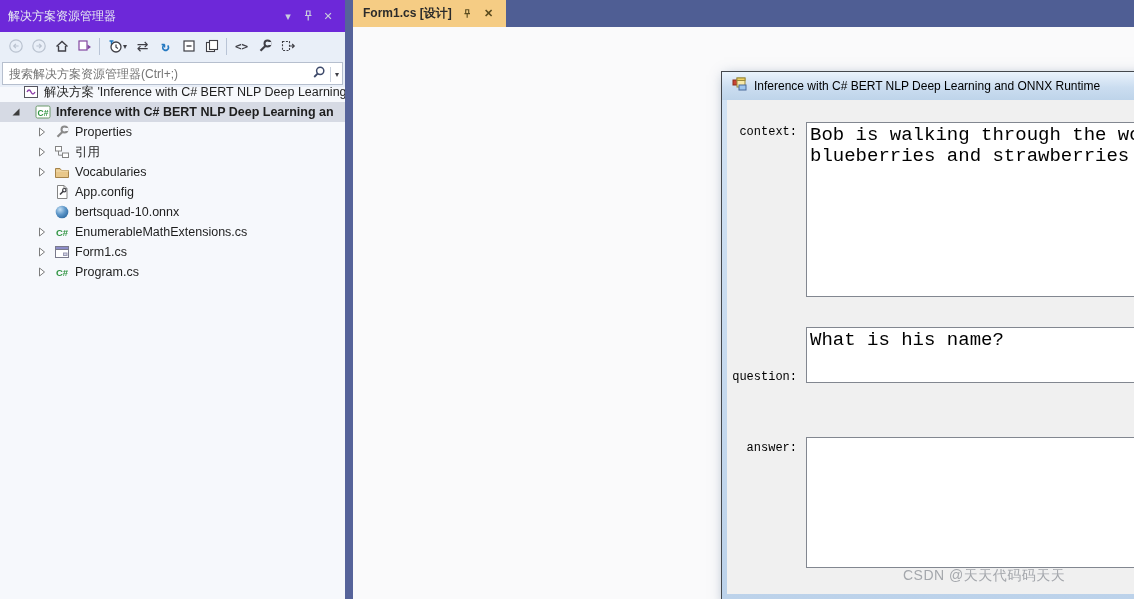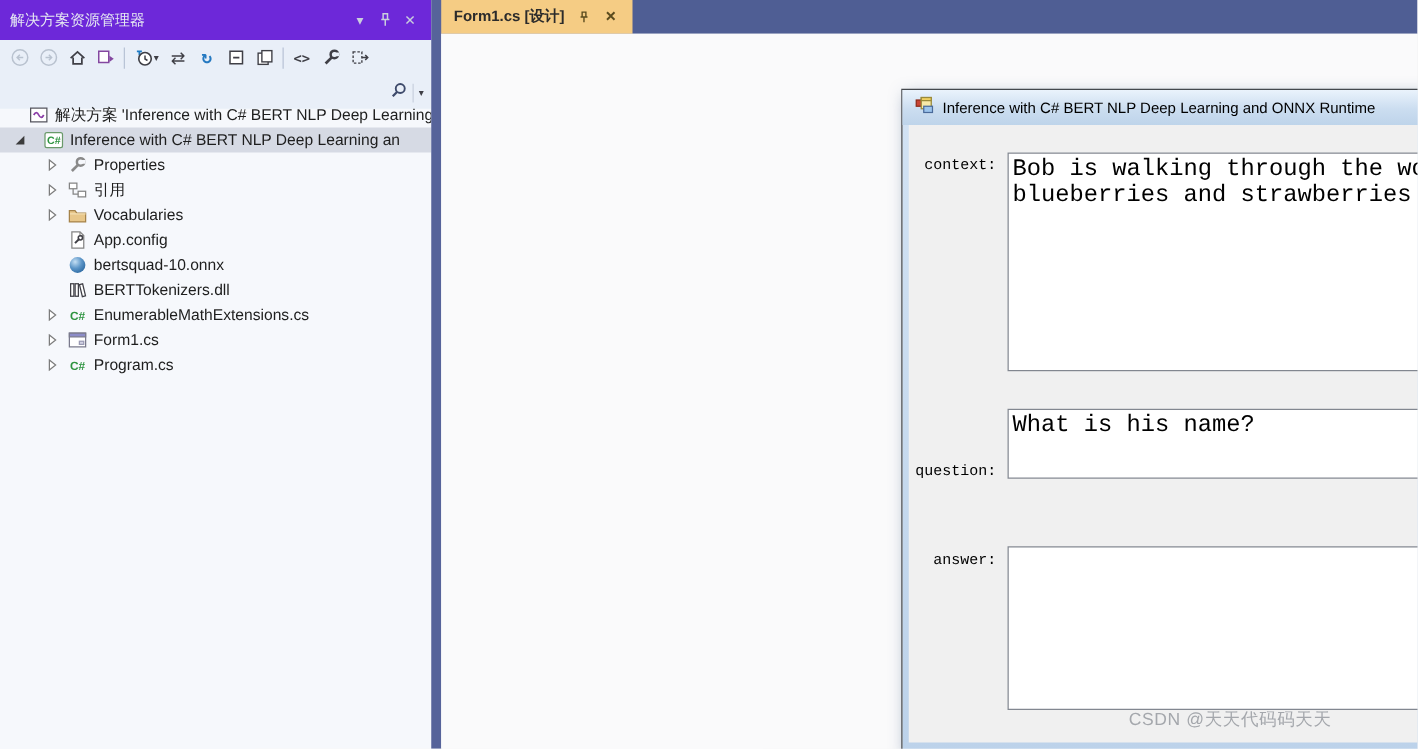--- a/index.html
+++ b/index.html
@@ -21,21 +21,21 @@
 
   .se-search { height:27px; background:#E9EFF8; padding:2px 2px; position:relative; }
   .se-search input { width:100%; height:23px; border:1px solid #B6BFCE; background:#FFFFFF; font-size:12px; padding:0 40px 0 6px; color:#6D6D6D; font-family:"Liberation Sans",sans-serif; }
   .se-search .search-ctrls { position:absolute; right:6px; top:5px; display:flex; align-items:center; gap:4px; }
   .se-search .vline { width:1px; height:15px; background:#C9D1DE; }
   .se-search .caret { font-size:8px; color:#3F3F46; }
 
   .se-tree { position:absolute; left:0; right:0; top:82px; bottom:0; font-size:12.5px; color:#1E1E1E; }
   .tree-row { height:20px; display:flex; align-items:center; white-space:nowrap; overflow:hidden; }
   .tree-row.selected { background:#D6DAE4; }
-  .tree-row.bold .tlabel { font-weight:normal; }
+  .tree-row.bold .tlabel { font-weight:bold; }
   .lvl0 { padding-left:18px; } .lvl1 { padding-left:8px; } .lvl2 { padding-left:34px; }
   .expander { width:15px; display:flex; align-items:center; justify-content:center; flex:none; }
   .ticon { width:16px; height:16px; margin:0 5px 0 5px; flex:none; display:flex; align-items:center; justify-content:center; }
   .lvl1 .ticon { margin-left:12px; }
 
   
   #splitter { position:absolute; left:345px; top:0; width:8px; height:599px; background:#56639A; }
   #tabbar { position:absolute; left:353px; right:0; top:0; height:27px; background:#4F5E94; display:flex; }
   .doc-tab { background:#F5CC84; color:#2B2B2B; font-size:12px; font-weight:bold; display:flex; align-items:center; padding:8px 10px; gap:8px; }
   .doc-tab .tabi { display:flex; align-items:center; justify-content:center; width:14px; height:14px; color:#5A4B1E; font-size:11px; }
@@ -127,20 +127,21 @@
     </span>
     <span class="tb-btn">
       <svg width="16" height="16" viewBox="0 0 16 16">
           <rect x="2.5" y="3.5" width="7" height="9" fill="none" stroke="#3F3F46" stroke-width="1.1" stroke-dasharray="2 1.4"></rect>
           <path d="M9.5 8 h4.5 M12.2 6 l2 2 -2 2" stroke="#3F3F46" fill="none" stroke-width="1.2"></path>
         </svg>
     </span>
   </div>
 
   <div class="se-search">
+    <input type="text" placeholder="搜索解决方案资源管理器(Ctrl+;)" style="">
     <span class="search-ctrls">
       <span>
         <svg width="14" height="14" viewBox="0 0 14 14">
             <circle cx="8.2" cy="5.8" r="3.6" fill="none" stroke="#3E4A6B" stroke-width="1.5"></circle>
             <line x1="5.6" y1="8.6" x2="2.2" y2="12" stroke="#3E4A6B" stroke-width="1.8"></line>
           </svg>
       </span>
       <span class="vline"></span>
       <span class="caret">▾</span>
     </span>
@@ -243,31 +244,20 @@
                 <stop offset="55%" stop-color="#5D96C8"></stop>
                 <stop offset="100%" stop-color="#2F6CA4"></stop>
               </radialGradient>
             </defs>
             <circle cx="8" cy="8" r="6.3" fill="url(#onnxg)"></circle>
           </svg>
       </span>
       <span class="tlabel">bertsquad-10.onnx</span>
     </div>
 
-    <div class="tree-row lvl2">
-      <span class="expander"></span>
-      <span class="ticon">
-        <svg width="16" height="16" viewBox="0 0 16 16">
-            <rect x="2.5" y="3" width="2.6" height="10" fill="#FFF" stroke="#3F3F46"></rect>
-            <rect x="6.1" y="3" width="2.6" height="10" fill="#FFF" stroke="#3F3F46"></rect>
-            <path d="M9.6 3.7 l2.5-0.6 2.3 9.6 -2.5 0.6 z" fill="#FFF" stroke="#3F3F46"></path>
-          </svg>
-      </span>
-      <span class="tlabel">BERTTokenizers.dll</span>
-    </div>
 
     <div class="tree-row lvl2">
       <span class="expander">
         <svg width="10" height="10" viewBox="0 0 10 10">
             <path d="M2.5 1 L7.5 5 L2.5 9 Z" fill="#FFF" stroke="#7C7C7C"></path>
           </svg>
       </span>
       <span class="ticon">
         <svg width="16" height="16" viewBox="0 0 16 16">
             <text x="8" y="12" text-anchor="middle" font-size="9.5" font-weight="bold" fill="#2E9440" font-family="Liberation Sans, sans-serif">C#</text>

